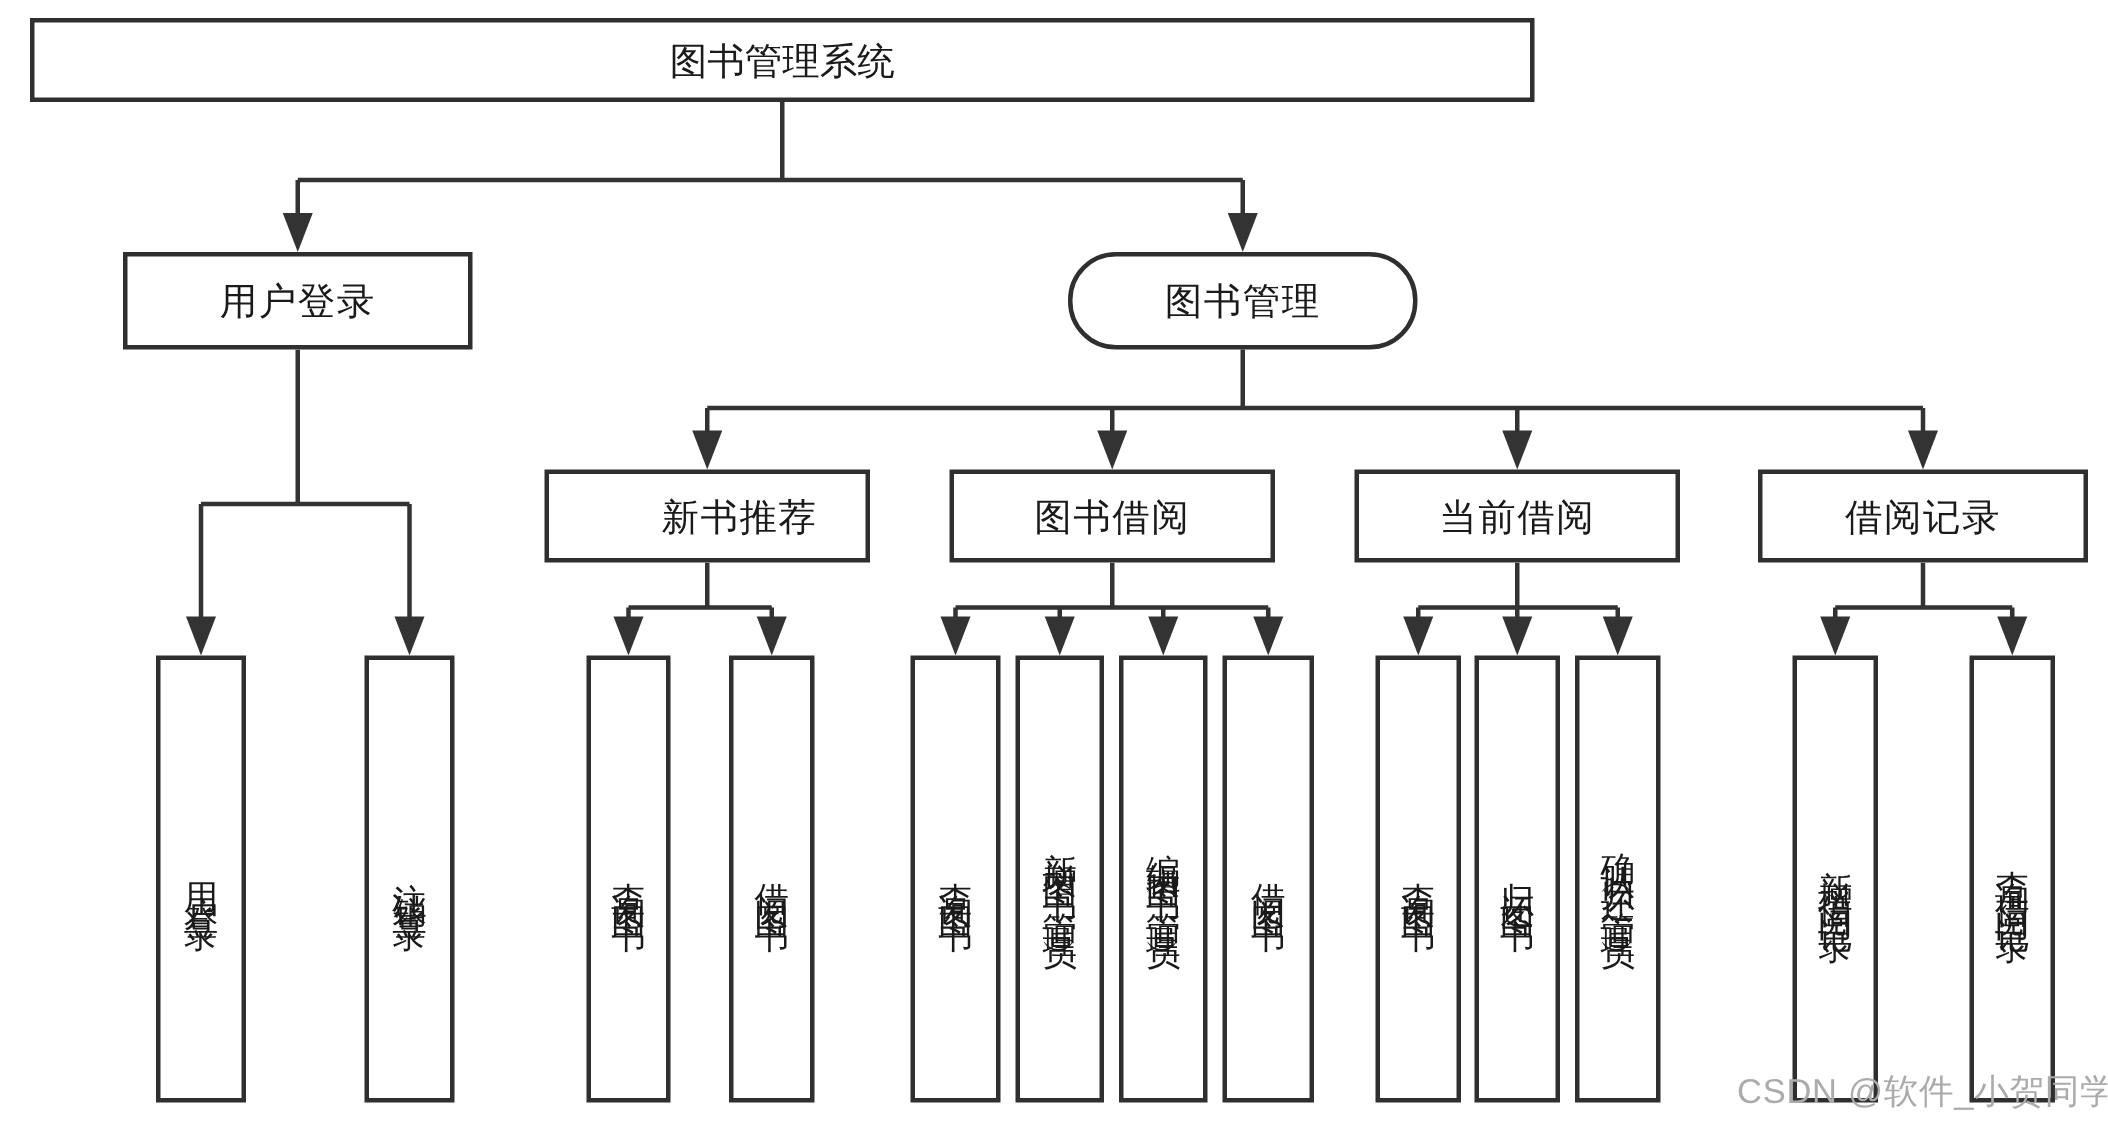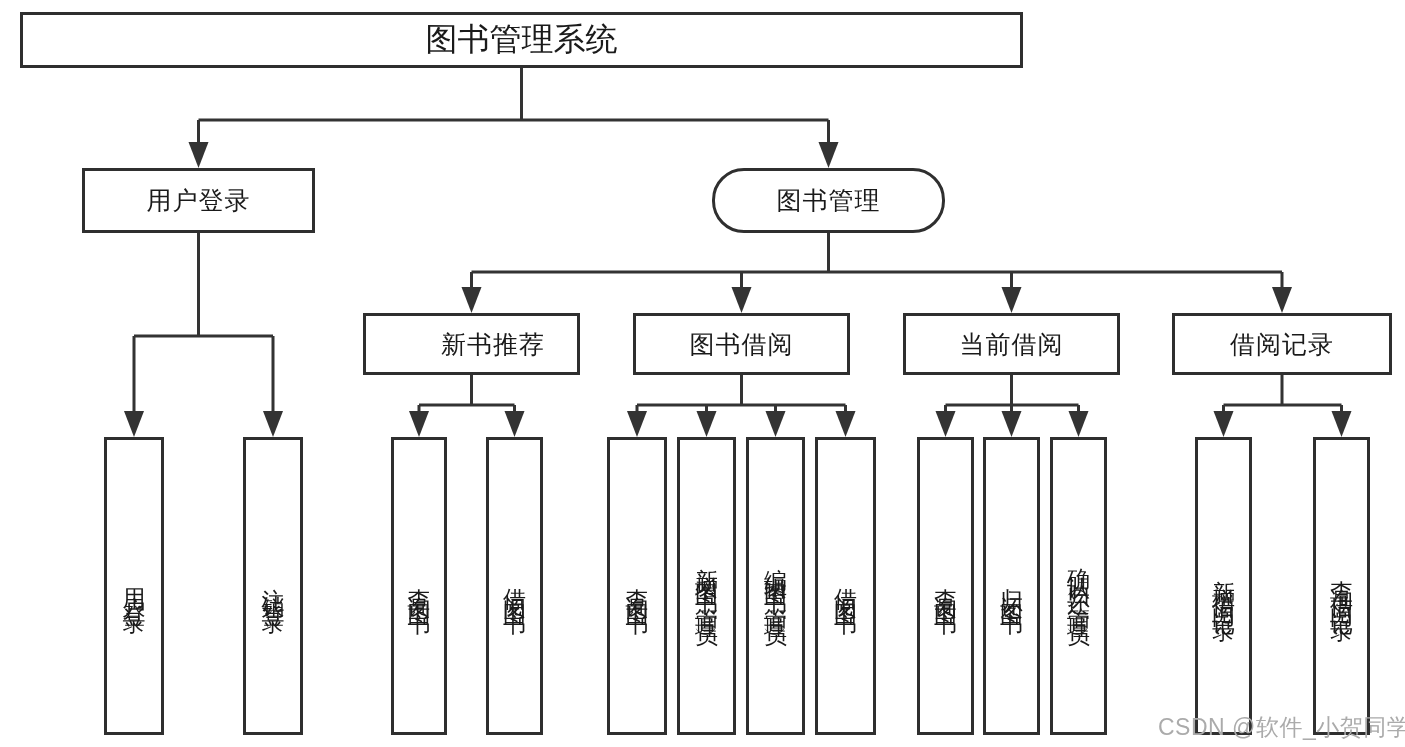--- a/index.html
+++ b/index.html
@@ -10,21 +10,21 @@
   #wires{position:absolute;left:0;top:0;width:1405px;height:747px;z-index:0;}
   .box{
     position:absolute;background:#ffffff;border:3px solid #2f2f2f;box-sizing:border-box;
     display:flex;align-items:center;justify-content:center;z-index:1;
   }
   .hlabel{font-size:25px;letter-spacing:1px;white-space:nowrap;}
   .vtext{
     writing-mode:vertical-rl;text-orientation:mixed;
     font-size:23px;letter-spacing:8px;line-height:1;white-space:nowrap;
   }
-  .root{font-size:32px;}
+  .root{font-size:25px;}
   #watermark{
     position:absolute;left:1158px;top:712px;z-index:3;
     font-size:23px;color:#ababab;white-space:nowrap;letter-spacing:0.5px;
   }
 </style>
 </head>
 <body>
 
 <div id="canvas">
 

